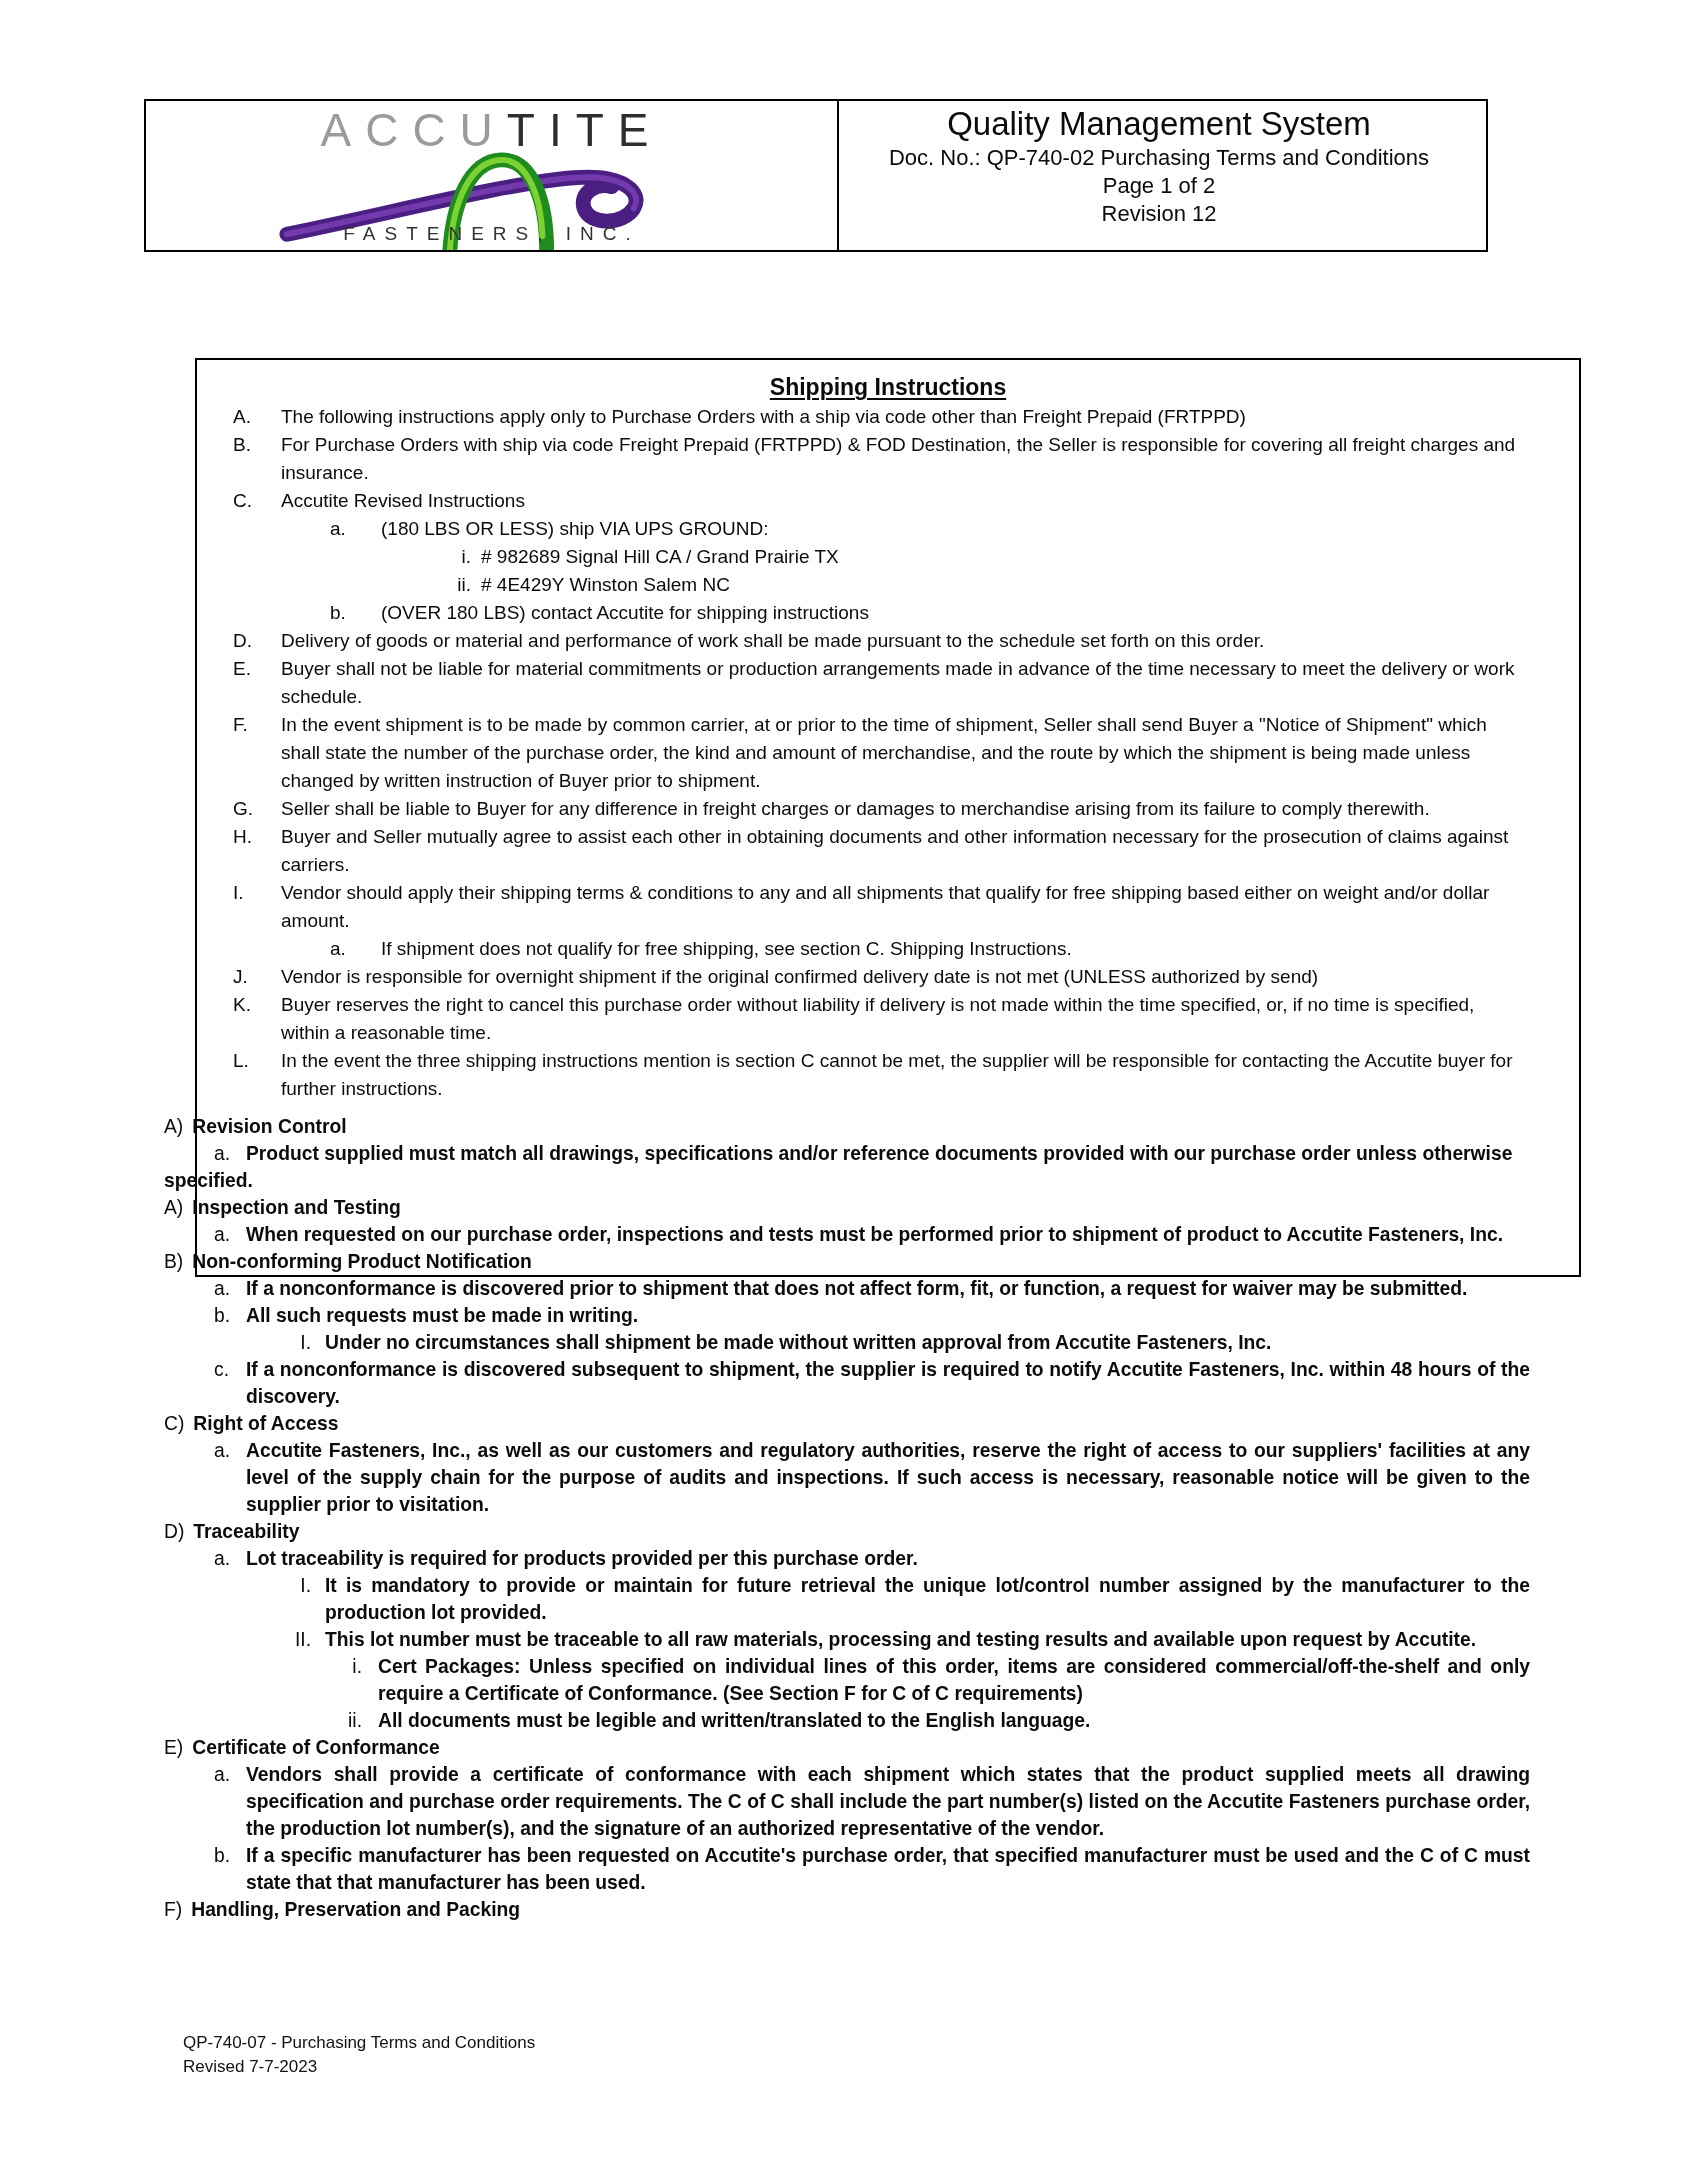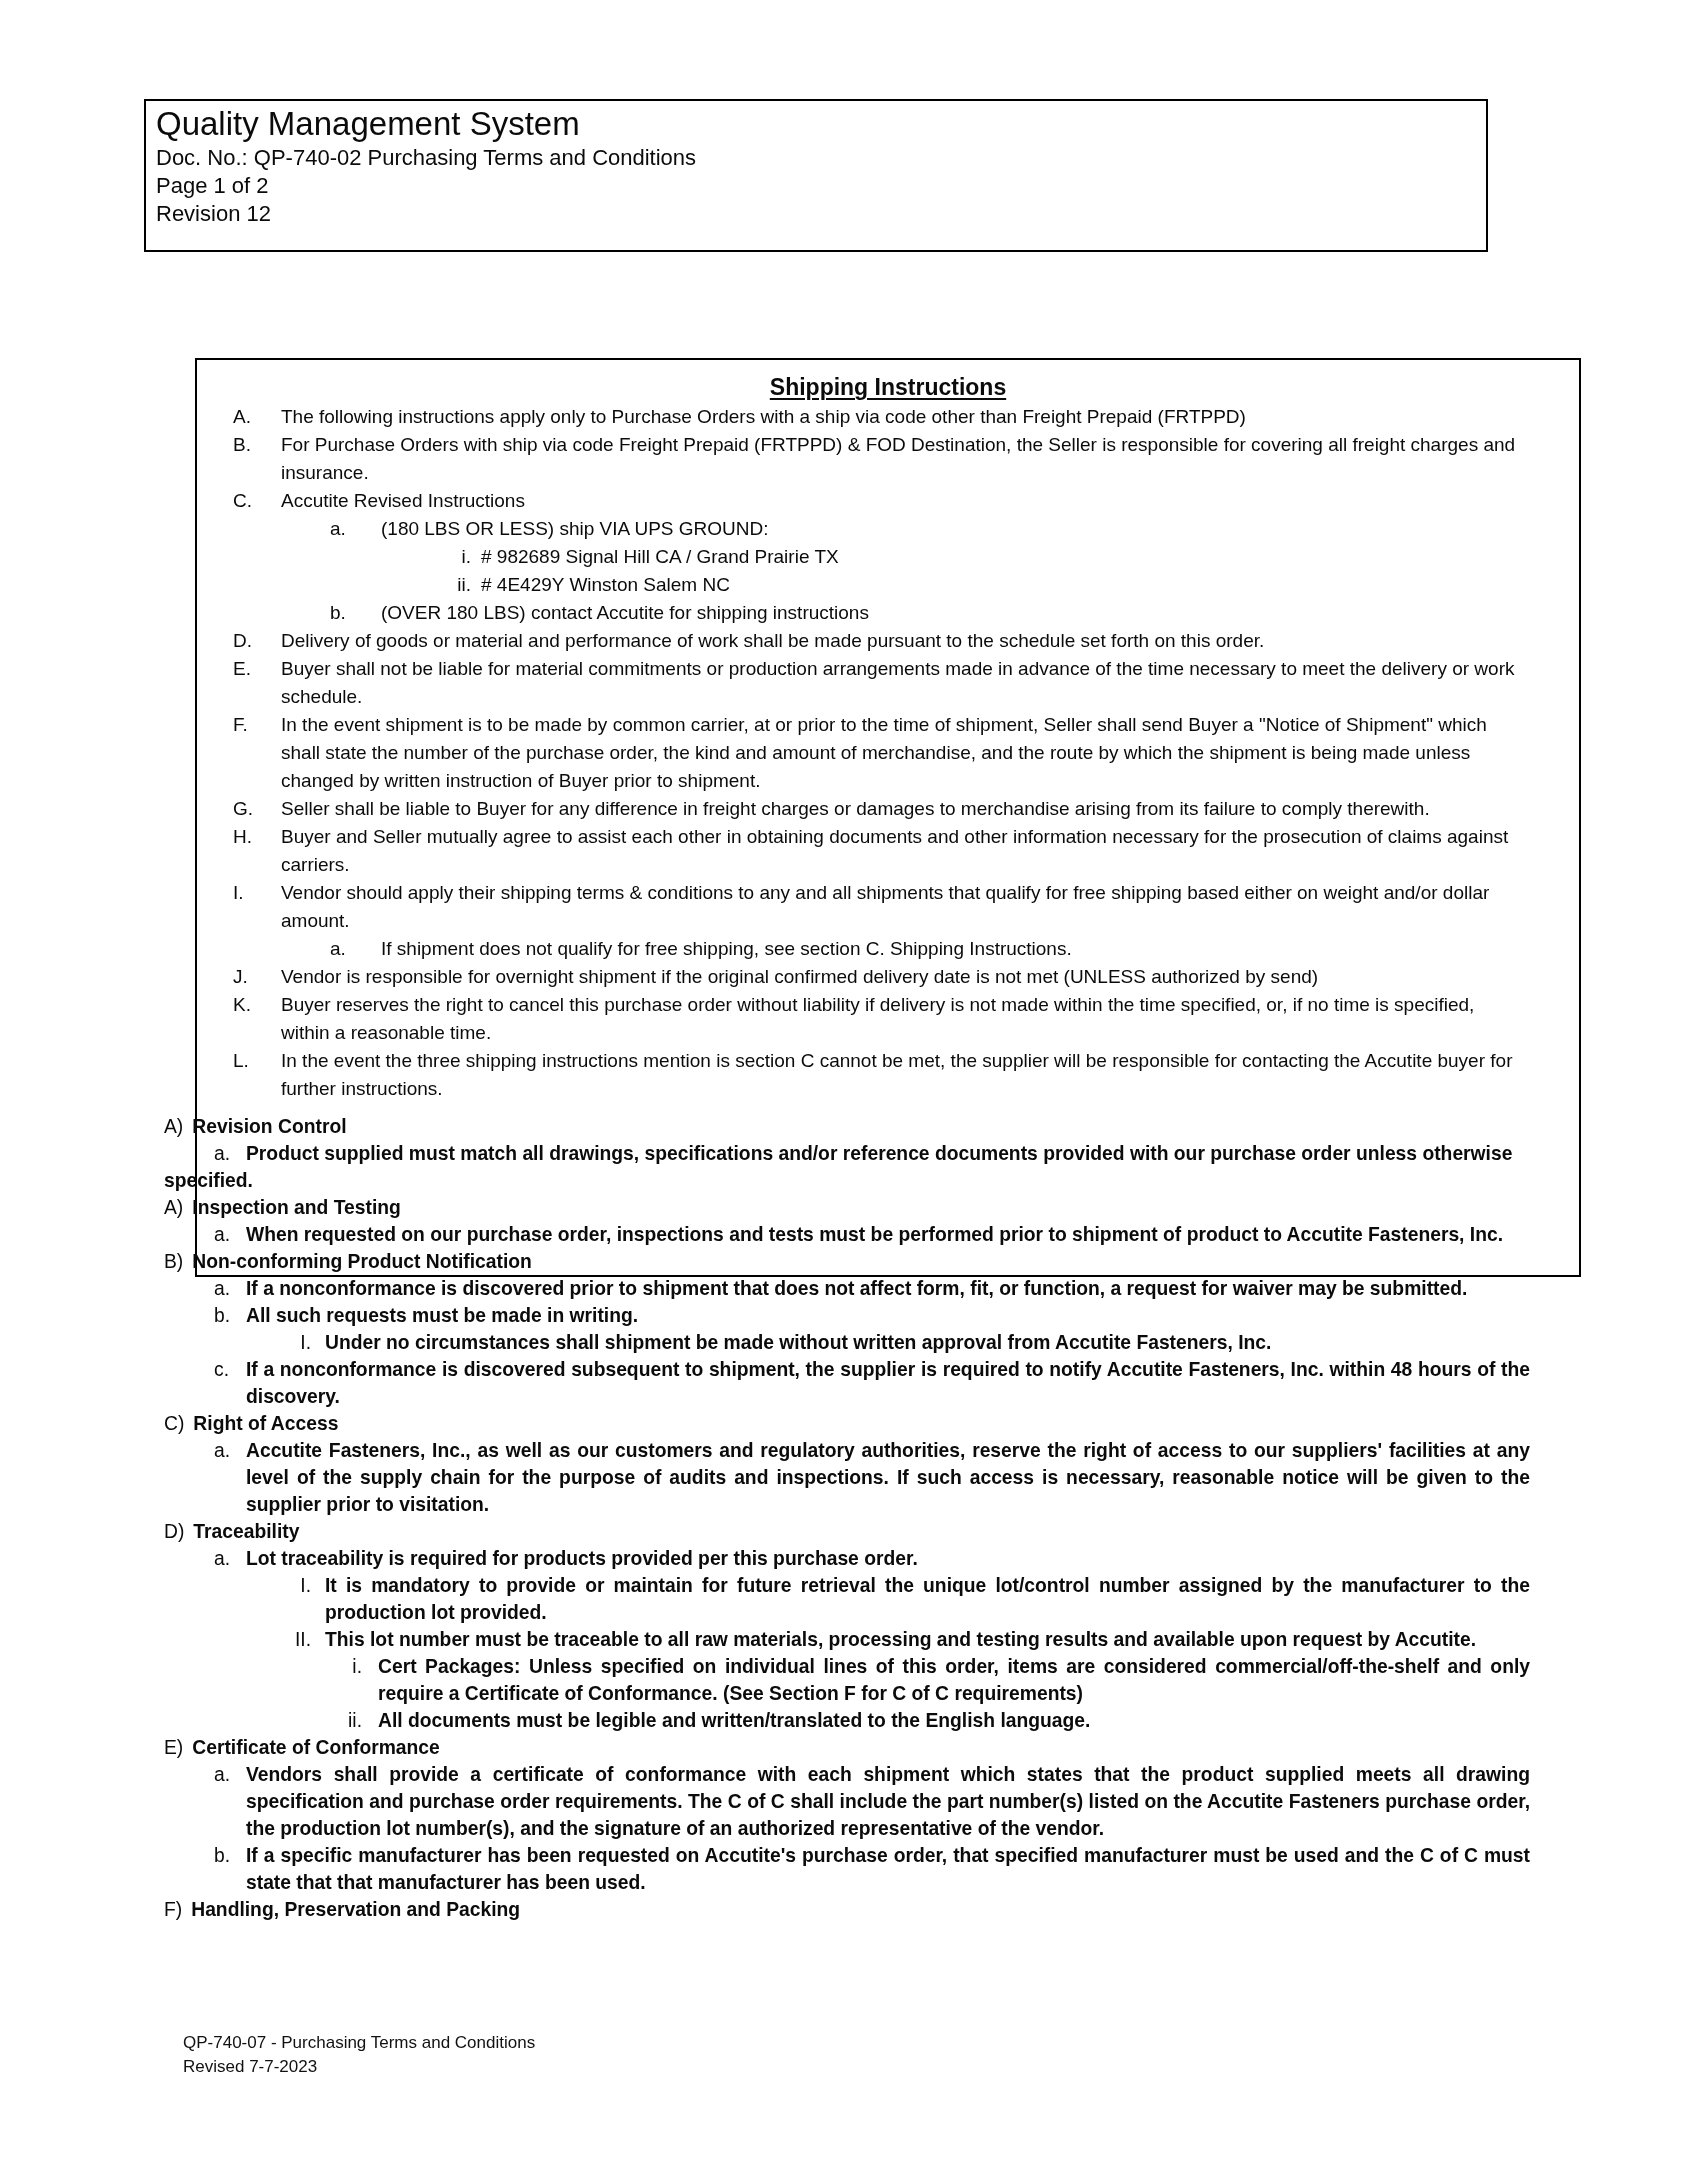--- a/index.html
+++ b/index.html
@@ -13,21 +13,21 @@
   .header-box{position:absolute;left:144px;top:99px;width:1340px;height:149px;
               border:2px solid var(--border);display:flex;}
   .header-left{width:691px;border-right:2px solid var(--border);position:relative;overflow:hidden;}
   .brand-line{position:absolute;top:2px;left:0;width:100%;text-align:center;
               font-size:46px;letter-spacing:14px;white-space:nowrap;}
   .brand-gray{color:var(--brand-gray);}
   .brand-dark{color:var(--brand-dark);}
   .brand-swoosh{position:absolute;left:129px;top:48px;width:426px;height:111px;}
   .brand-sub{position:absolute;bottom:5px;left:0;width:100%;text-align:center;
              font-size:19px;letter-spacing:9px;color:#333;white-space:nowrap;}
-  .header-right{flex:1;text-align:left;padding:3px 17px 0 10px;line-height:28px;}
+  .header-right{flex:1;text-align:center;padding:3px 17px 0 10px;line-height:28px;}
   .qms-title{font-size:33px;line-height:40px;}
   .hdr-line{font-size:22px;}
   
   .ship-box{position:absolute;left:195px;top:358px;width:1386px;height:919px;
             border:2px solid var(--border);box-sizing:border-box;overflow:hidden;
             font-size:19px;line-height:28px;}
   .ship-title{margin-top:13px;margin-bottom:2px;text-align:center;font-weight:bold;font-size:23px;
               text-decoration:underline;text-decoration-thickness:2px;text-underline-offset:3px;}
   .box-row{display:flex;padding-right:51px;}
   .box-row .m{flex:0 0 auto;}
@@ -49,20 +49,32 @@
   .just .t{text-align:justify;}
   
   .footer{position:absolute;left:183px;top:2031px;font-size:17px;line-height:24px;color:#111;}
 </style>
 </head>
 <body>
 
 <div class="page">
 
   <div class="header-box">
+    <div class="header-left">
+      <div class="brand-line">
+        <span class="brand-gray">ACCU</span><span class="brand-dark">TITE</span>
+      </div>
+      <svg class="brand-swoosh" viewBox="0 0 430 112" aria-hidden="true">
+        <path d="M12,86 C120,64 235,34 302,29 C352,25 372,44 362,60 C352,76 318,78 312,60 C307,44 324,34 340,38" fill="none" stroke="var(--logo-purple)" stroke-width="15" stroke-linecap="round"></path>
+        <path d="M12,86 C120,64 235,34 302,29 C352,25 372,44 362,60" fill="none" stroke="var(--logo-purple-light)" stroke-width="6" stroke-linecap="round" opacity="0.85"></path>
+        <path d="M176,112 C178,52 198,12 228,11 C258,10 276,50 274,112" fill="none" stroke="var(--logo-green)" stroke-width="15" stroke-linecap="round"></path>
+        <path d="M176,112 C178,52 198,12 228,11 C252,10 268,42 270,88" fill="none" stroke="var(--logo-green-light)" stroke-width="6" stroke-linecap="round" opacity="0.9"></path>
+      </svg>
+      <div class="brand-sub">FASTENERS, INC.</div>
+    </div>
     <div class="header-right">
       <div class="qms-title">Quality Management System</div>
       <div class="hdr-line">Doc. No.: QP-740-02 Purchasing Terms and Conditions</div>
       <div class="hdr-line">Page 1 of 2</div>
       <div class="hdr-line">Revision 12</div>
     </div>
   </div>
 
   <div class="ship-box">
     <div class="ship-title">Shipping Instructions</div>

